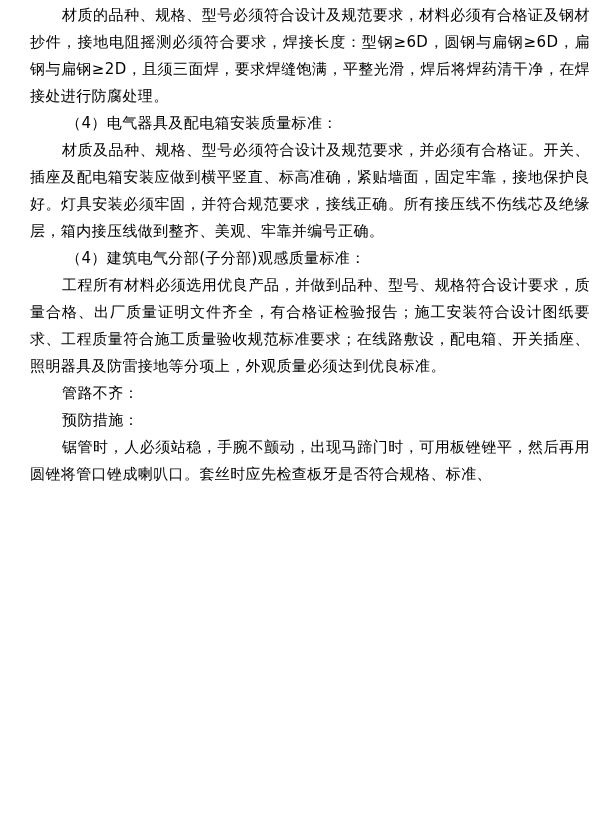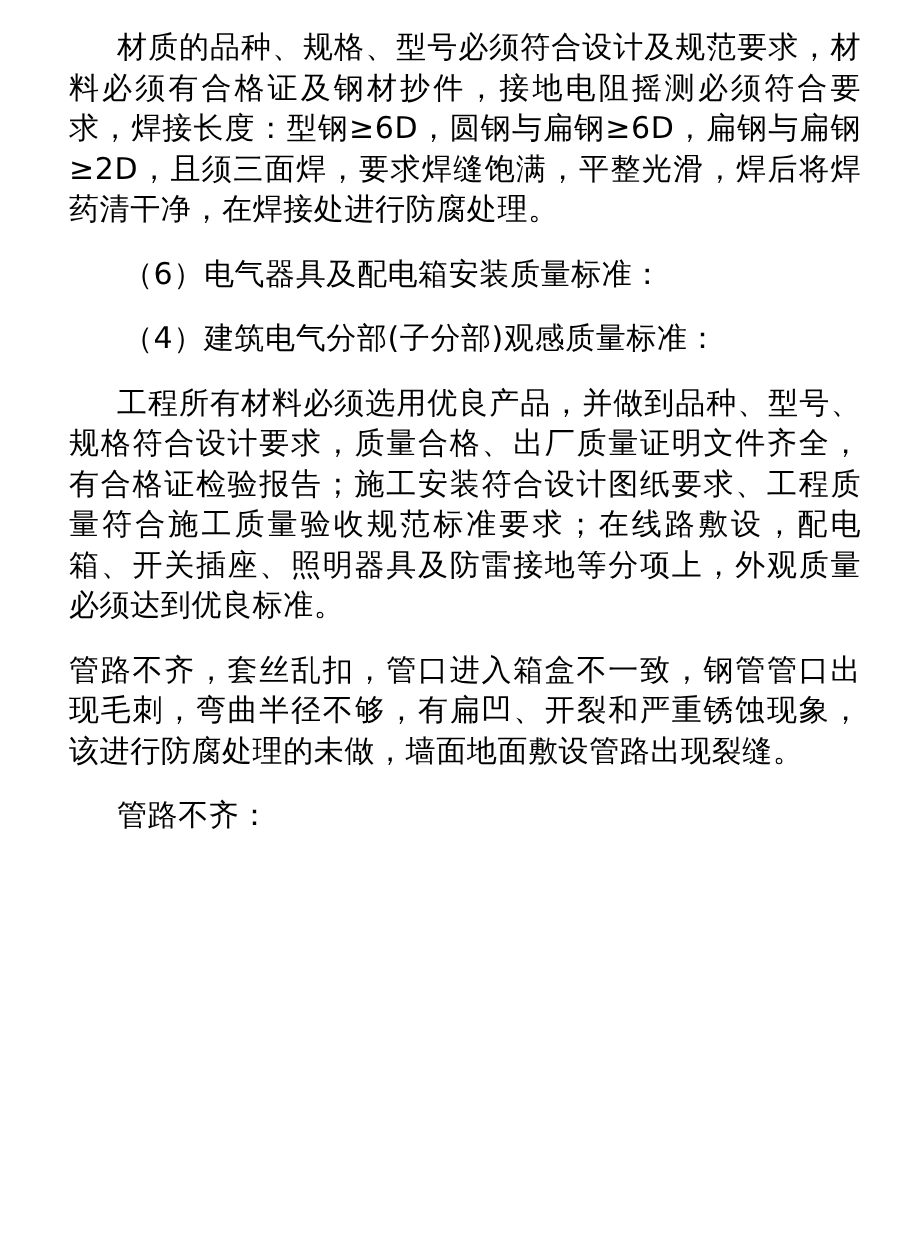--- a/index.html
+++ b/index.html
@@ -15,37 +15,39 @@
       font-family: "DejaVu Sans", "Liberation Sans", sans-serif;
       color: #000000;
     }
     .page {
       position: absolute;
       left: 30px;
       top: 2px;
       width: 560px;
     }
     .p {
-      font-size: 20px;
+      font-size: 15px;
       line-height: 27px;
-      margin: 16px;
+      margin: 0;
       letter-spacing: 0.4px;
       text-align: justify;
       text-align-last: left;
       word-break: break-all;
       white-space: normal;
     }
     .indent { text-indent: 32px; }
     .indent-h { text-indent: 32px; }
     .indent-s { text-indent: 36px; }
     .noindent { text-indent: 0; }
   </style>
 </head>
 <body>
 
 <div class="page">
   <p class="p indent">材质的品种、规格、型号必须符合设计及规范要求，材料必须有合格证及钢材抄件，接地电阻摇测必须符合要求，焊接长度：型钢≥6D，圆钢与扁钢≥6D，扁钢与扁钢≥2D，且须三面焊，要求焊缝饱满，平整光滑，焊后将焊药清干净，在焊接处进行防腐处理。</p>
-  <p class="p indent-s">（6）电气器具及配电箱安装质量标准：</p>
+  <p class="p indent-s">（4）电气器具及配电箱安装质量标准：</p>
+  <p class="p indent">材质及品种、规格、型号必须符合设计及规范要求，并必须有合格证。开关、插座及配电箱安装应做到横平竖直、标高准确，紧贴墙面，固定牢靠，接地保护良好。灯具安装必须牢固，并符合规范要求，接线正确。所有接压线不伤线芯及绝缘层，箱内接压线做到整齐、美观、牢靠并编号正确。</p>
   <p class="p indent-s">（4）建筑电气分部(子分部)观感质量标准：</p>
   <p class="p indent">工程所有材料必须选用优良产品，并做到品种、型号、规格符合设计要求，质量合格、出厂质量证明文件齐全，有合格证检验报告；施工安装符合设计图纸要求、工程质量符合施工质量验收规范标准要求；在线路敷设，配电箱、开关插座、照明器具及防雷接地等分项上，外观质量必须达到优良标准。</p>
-  <p class="p noindent">管路不齐，套丝乱扣，管口进入箱盒不一致，钢管管口出现毛刺，弯曲半径不够，有扁凹、开裂和严重锈蚀现象，该进行防腐处理的未做，墙面地面敷设管路出现裂缝。</p>
   <p class="p indent-h">管路不齐：</p>
+  <p class="p indent-h">预防措施：</p>
+  <p class="p indent">锯管时，人必须站稳，手腕不颤动，出现马蹄门时，可用板锉锉平，然后再用圆锉将管口锉成喇叭口。套丝时应先检查板牙是否符合规格、标准、</p>
 </div>
 
 </body></html>

